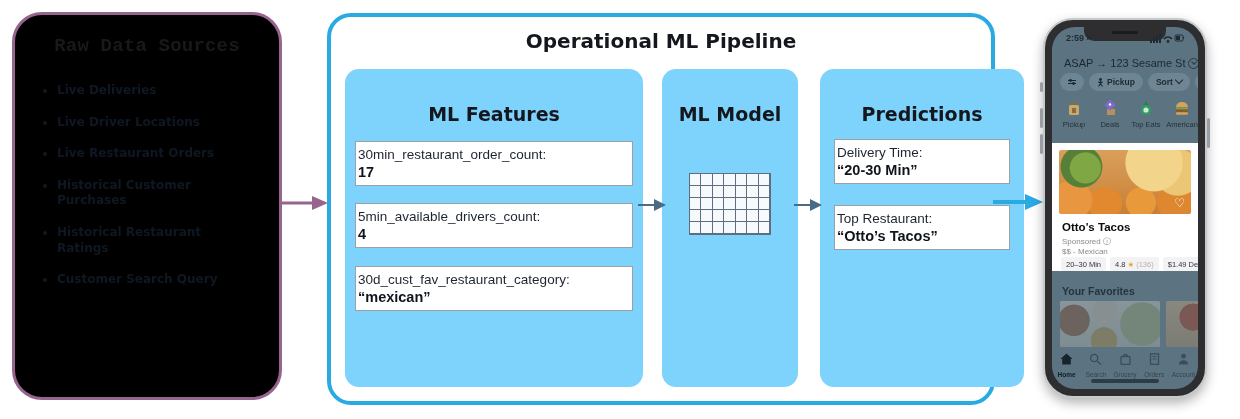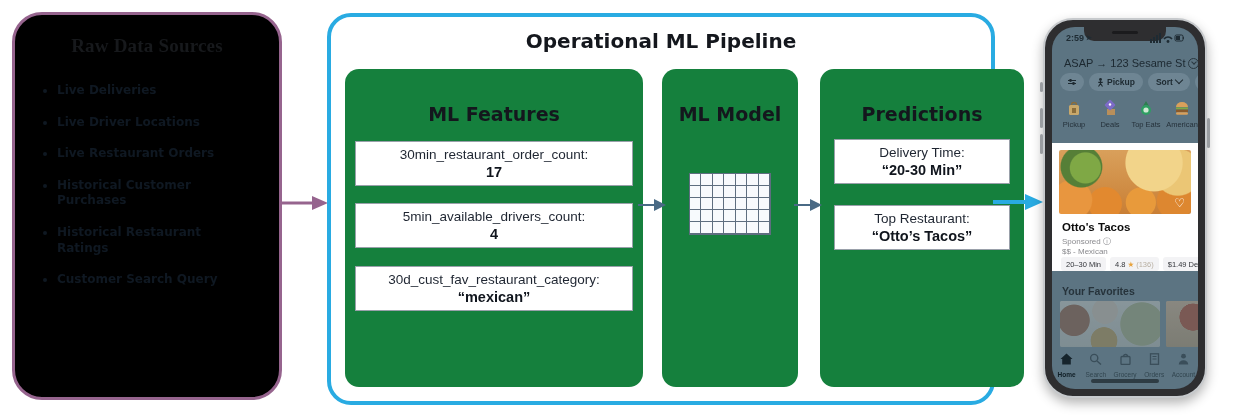--- a/index.html
+++ b/index.html
@@ -2,44 +2,44 @@
 <html><head>
 <meta charset="utf-8">
 <style>
   html,body{margin:0;padding:0;}
   body{width:1240px;height:419px;position:relative;background:#ffffff;
        font-family:"Liberation Sans",sans-serif;overflow:hidden;}
 
   
   .raw-panel{position:absolute;left:12px;top:12px;width:270px;height:388px;box-sizing:border-box;
     background:#000;border:3px solid #96648E;border-radius:30px;}
-  .raw-panel h2{margin:20px 8px 0;text-align:center;font-family:Liberation Serif, serif;
+  .raw-panel h2{margin:20px 8px 0;text-align:center;font-family:Liberation Mono, monospace;
     font-size:19px;font-weight:bold;color:#17191c;letter-spacing:.2px;}
   .raw-panel ul{margin:26px 0 0 14px;padding:0 26px 0 28px;}
   .raw-panel li{font-family:"DejaVu Sans",sans-serif;font-weight:bold;font-size:12px;
     color:#0f1822;margin-bottom:16px;line-height:1.3;}
   .raw-panel li::marker{color:#0f1822;}
 
   
   .arrow{position:absolute;}
 
   
   .pipeline{position:absolute;left:327px;top:13px;width:668px;height:392px;box-sizing:border-box;
     background:#fff;border:4px solid #29ABE2;border-radius:24px;}
   .pipeline h2{margin:12px 0 0;text-align:center;font-family:"DejaVu Sans",sans-serif;
     font-size:20px;font-weight:bold;color:#14171d;}
-  .card{position:absolute;top:52px;height:318px;background:#15803d;border-radius:14px;}
+  .card{position:absolute;top:52px;height:318px;background:#7dd3fc;border-radius:14px;}
   .card h3{margin:34px 0 0;text-align:center;font-family:"DejaVu Sans",sans-serif;
     font-size:19px;font-weight:bold;color:#14171d;}
   .card-features{left:14px;width:298px;}
   .card-model{left:331px;width:136px;}
   .card-predictions{left:489px;width:204px;}
 
   .fbox{position:absolute;left:10px;right:10px;background:#fff;border:1px solid #99A0AA;
-    text-align:center;padding:5px 2px;box-sizing:border-box;}
+    text-align:left;padding:5px 2px;box-sizing:border-box;}
   .fbox .lbl{font-size:13.5px;color:#1E2531;}
   .fbox .val{font-size:14.5px;font-weight:bold;color:#10151d;margin-top:2px;}
   .fb1{top:72px;} .fb2{top:134px;} .fb3{top:197px;}
   .pb1{top:70px;left:14px;right:14px;} .pb2{top:136px;left:14px;right:14px;}
 
   .model-grid{position:absolute;left:27px;top:104px;width:80px;height:60px;
     display:grid;grid-template-columns:repeat(7,1fr);grid-template-rows:repeat(5,1fr);
     border:1px solid #5E6E80;background:#F7FAFD;}
   .model-grid i{border-right:1px solid #5E6E80;border-bottom:1px solid #5E6E80;}
 

